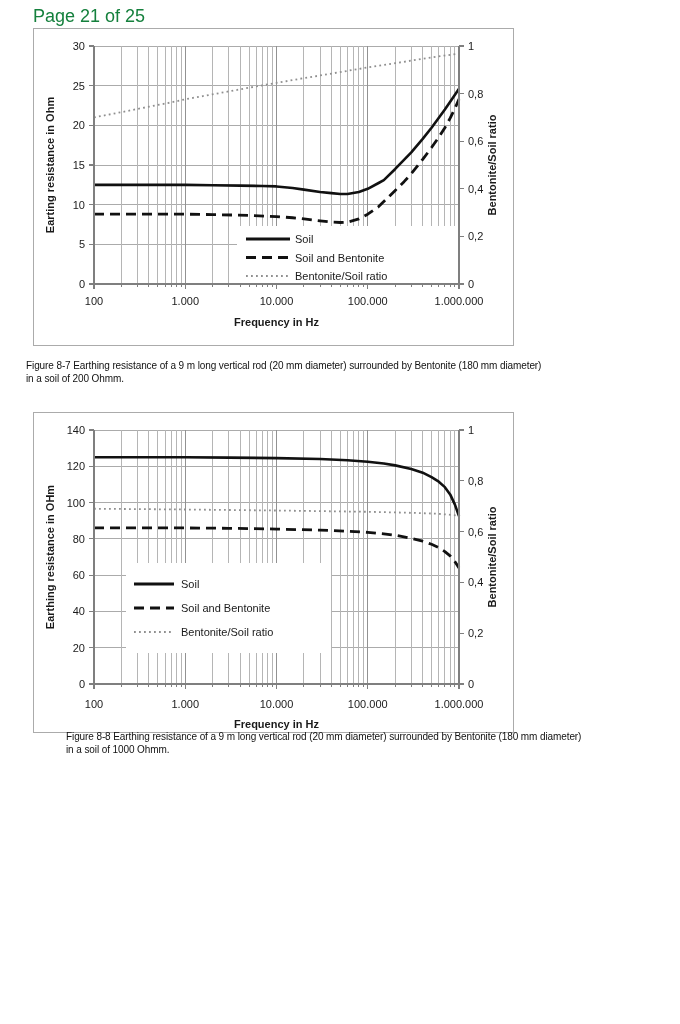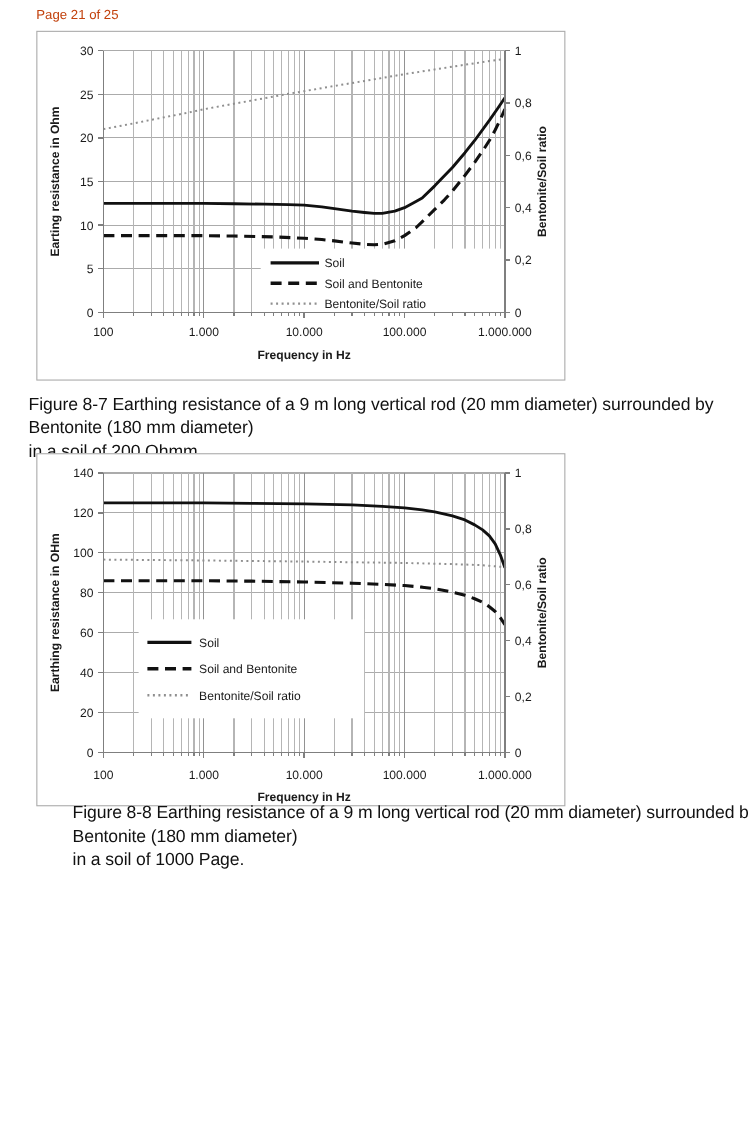--- a/index.html
+++ b/index.html
@@ -1,24 +1,24 @@
 <!DOCTYPE html>
 <html><head>
 <meta charset="utf-8">
 <style>
   html,body{margin:0;padding:0;}
   body{
     width:680px;height:1024px;background:#ffffff;position:relative;
     font-family:"Liberation Sans",sans-serif;color:#1a1a1a;
   }
-  .page-header{position:absolute;left:33px;top:6px;font-size:12px;color:#c2410c;}
+  .page-header{position:absolute;left:33px;top:6px;font-size:18px;color:#15803d;}
   .chart-frame{position:absolute;border:1px solid #ababab;background:#fff;}
   #frame1{left:33px;top:28px;width:479px;height:316px;}
   #frame2{left:33px;top:412px;width:479px;height:319px;}
-  .caption{position:absolute;left:26px;width:645px;font-size:16px;line-height:1.3;
+  .caption{position:absolute;left:26px;width:645px;font-size:10px;line-height:1.3;
     color:#111;letter-spacing:-0.1px;margin:0;}
   #cap1{top:359px;}
   #cap2{top:730px;margin-left:40px;}
   svg{display:block;}
   svg text{font-family:"Liberation Sans",sans-serif;}
   .tick{font-size:11px;fill:#1a1a1a;}
   .axtitle{font-size:11px;font-weight:bold;fill:#1a1a1a;}
   .legend-label{font-size:11px;fill:#1a1a1a;}
 </style>
 </head>
@@ -312,13 +312,13 @@
         <text x="242.5" y="295" class="tick" text-anchor="middle">10.000</text>
         <text x="333.75" y="295" class="tick" text-anchor="middle">100.000</text>
         <text x="425" y="295" class="tick" text-anchor="middle">1.000.000</text>
       </g>
       <text x="20" y="144" class="axtitle" text-anchor="middle" transform="rotate(-90 20 144)">Earthing resistance in OHm</text>
       <text x="462" y="144" class="axtitle" text-anchor="middle" transform="rotate(-90 462 144)">Bentonite/Soil ratio</text>
       <text x="242.5" y="315" class="axtitle" text-anchor="middle">Frequency in Hz</text>
     </svg>
 </figure>
 
-<p class="caption" id="cap2"><span>Figure 8-8 Earthing resistance of a 9 m long vertical rod (20 mm diameter) surrounded by Bentonite (180 mm diameter)</span><br><span>in a soil of 1000 Page.</span></p>
+<p class="caption" id="cap2"><span>Figure 8-8 Earthing resistance of a 9 m long vertical rod (20 mm diameter) surrounded by Bentonite (180 mm diameter)</span><br><span>in a soil of 1000 Ohmm.</span></p>
 
 </body></html>

